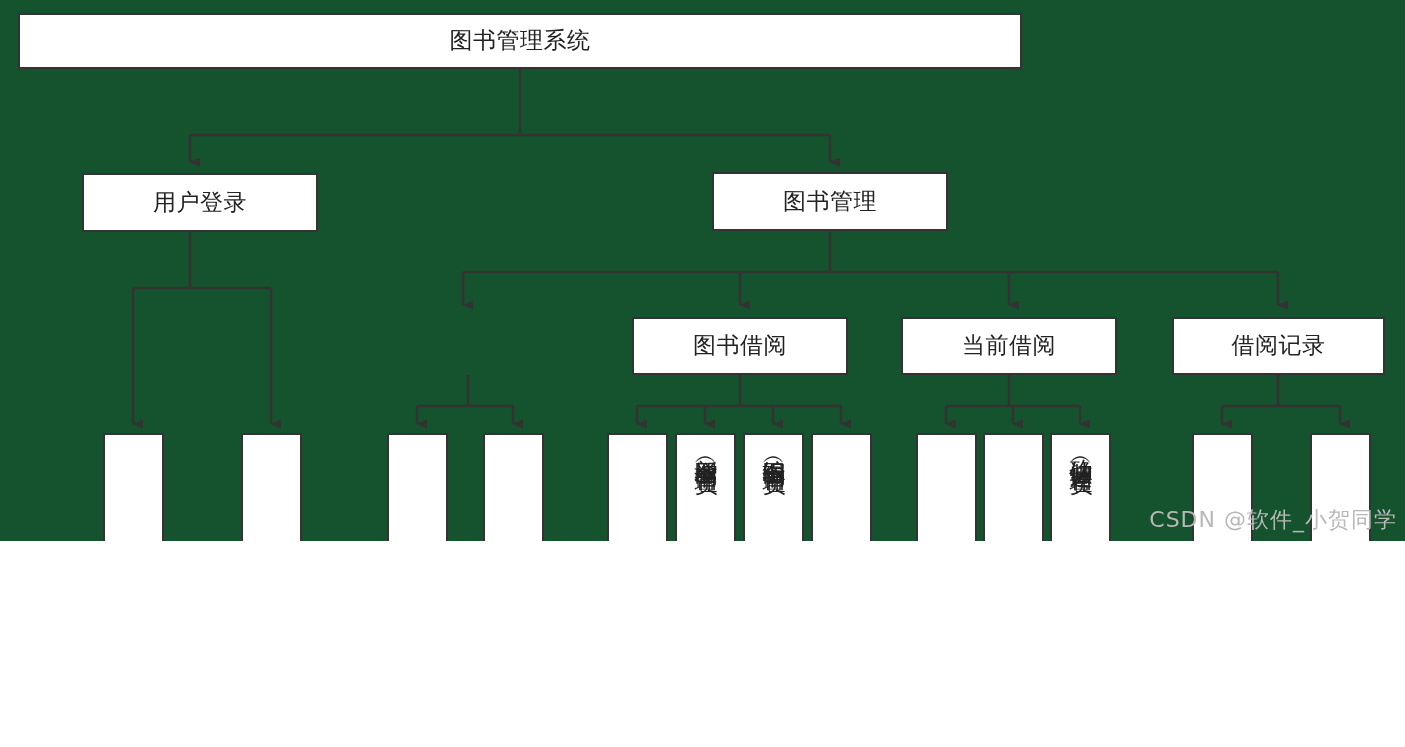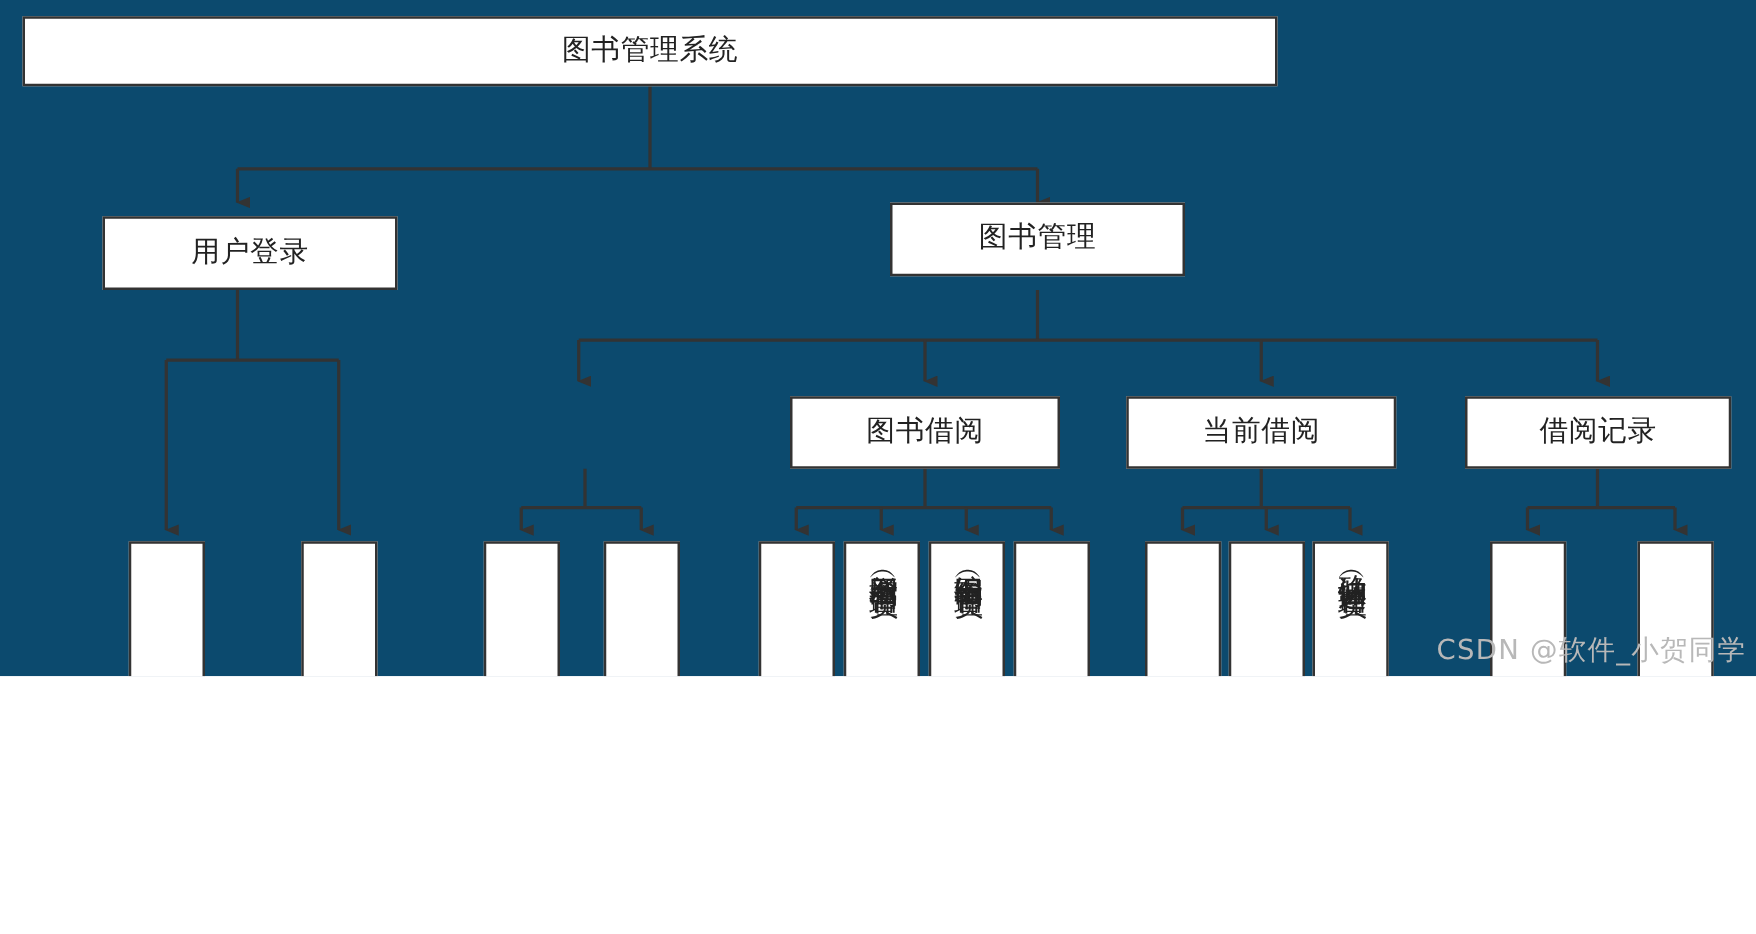--- a/index.html
+++ b/index.html
@@ -7,21 +7,21 @@
     padding: 0;
     background: #ffffff;
   }
   body {
     font-family: "DejaVu Sans", "Liberation Sans", sans-serif;
   }
   #canvas {
     position: relative;
     width: 1405px;
     height: 541px;
-    background: #0c4a6e;
+    background: #14532d;
     overflow: hidden;
   }
   svg.edges {
     position: absolute;
     left: 0;
     top: 0;
     width: 1405px;
     height: 747px;
     pointer-events: none;
   }
@@ -126,21 +126,21 @@
     </g>
   </svg>
 
   <div class="node" style="left:18px; top:13px; width:1004px; height:56px;">
     <span class="lbl">图书管理系统</span>
   </div>
 
   <div class="node" style="left:82px; top:173px; width:236px; height:59px;">
     <span class="lbl">用户登录</span>
   </div>
-  <div class="node" style="left:712px; top:162px; width:236px; height:59px;font-family:Liberation Mono, monospace;">
+  <div class="node" style="left:712px; top:172px; width:236px; height:59px;">
     <span class="lbl">图书管理</span>
   </div>
 
   <div class="node" style="left:901px; top:317px; width:216px; height:58px;">
     <span class="lbl">当前借阅</span>
   </div>
   <div class="node" style="left:632px; top:317px; width:216px; height:58px;">
     <span class="lbl">图书借阅</span>
   </div>
   <div class="node" style="left:1172px; top:317px; width:213px; height:58px;">

